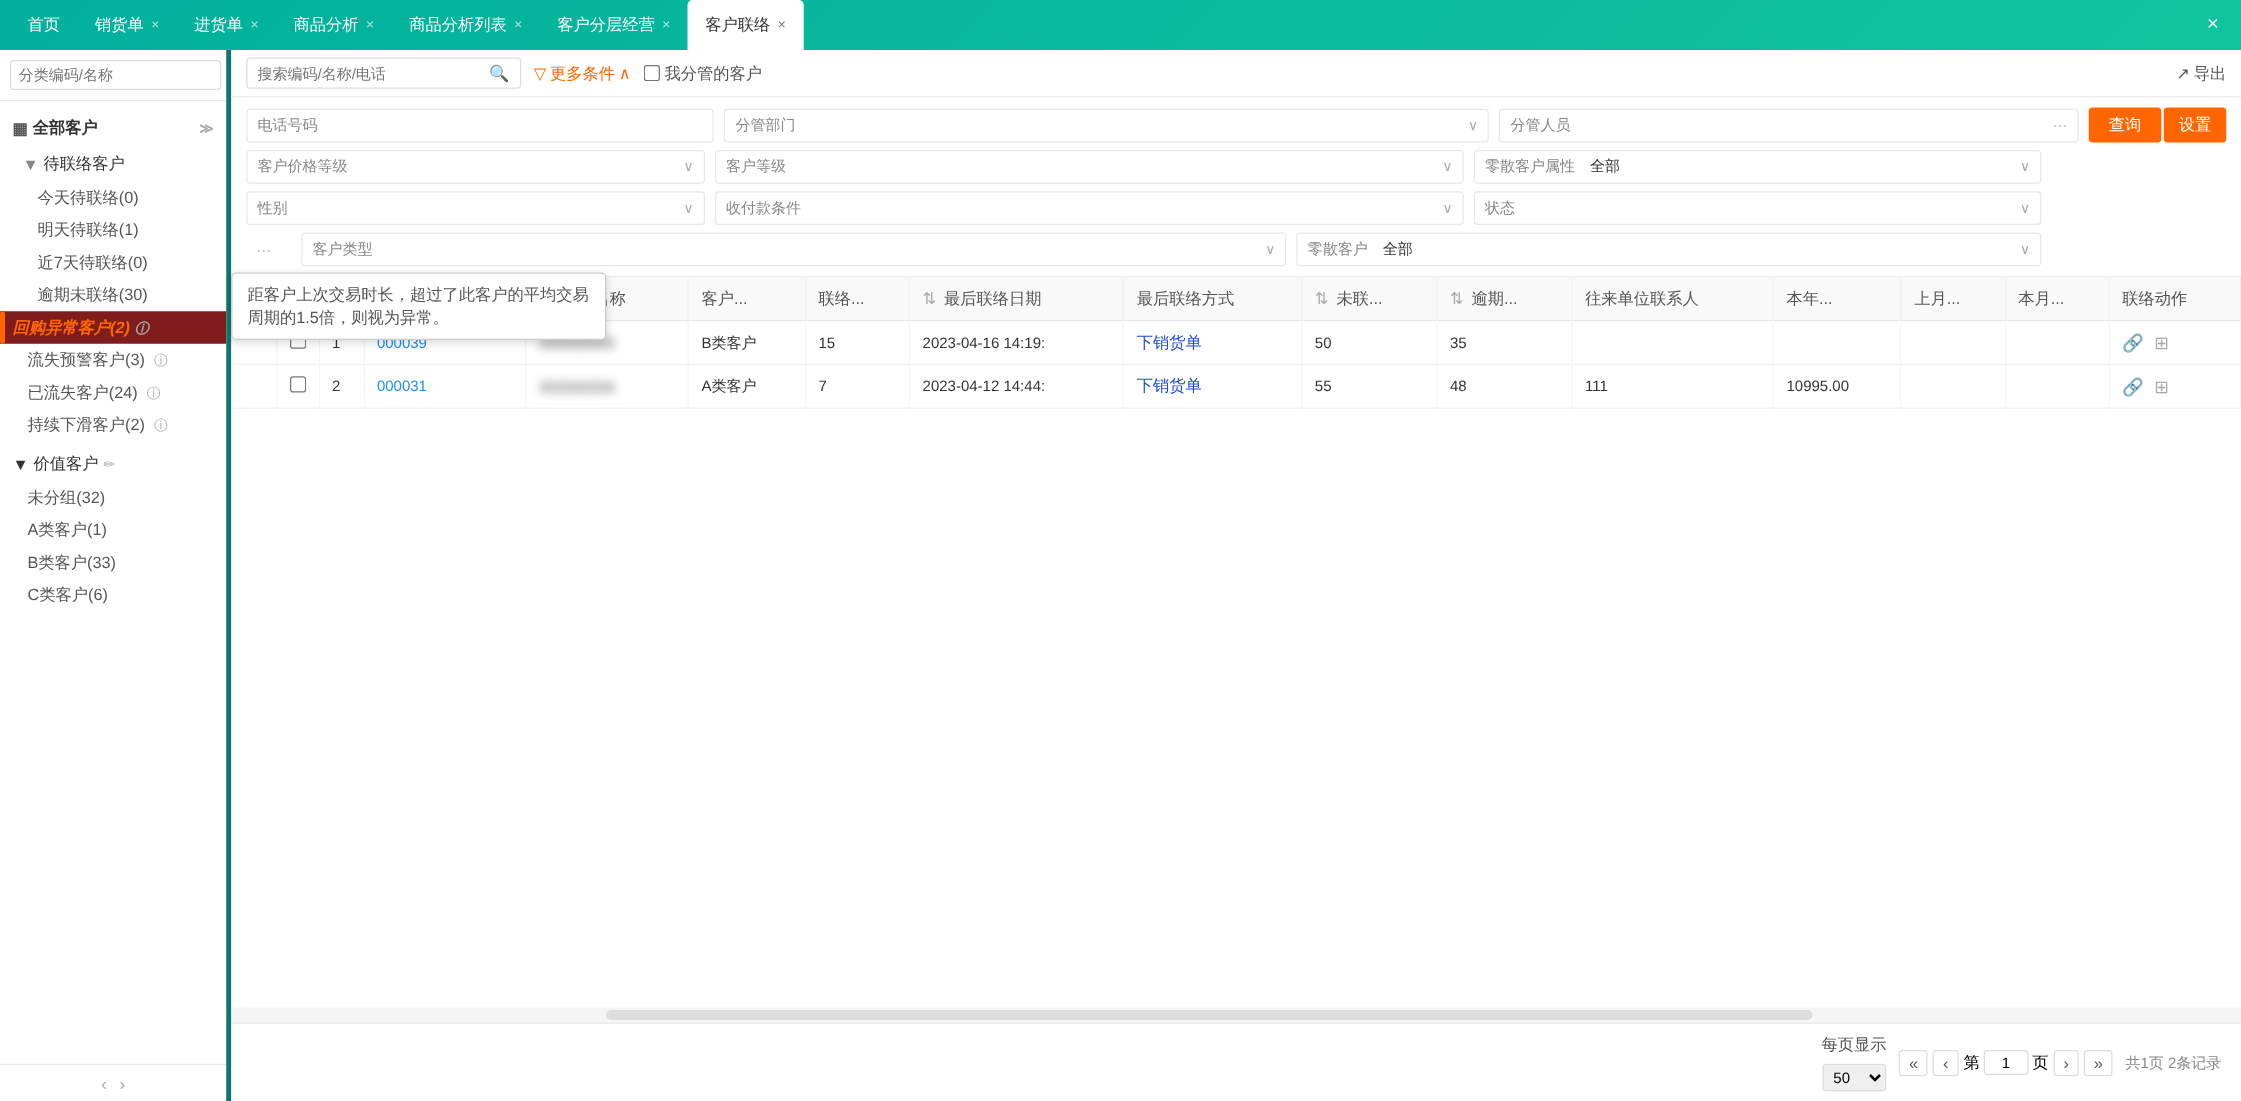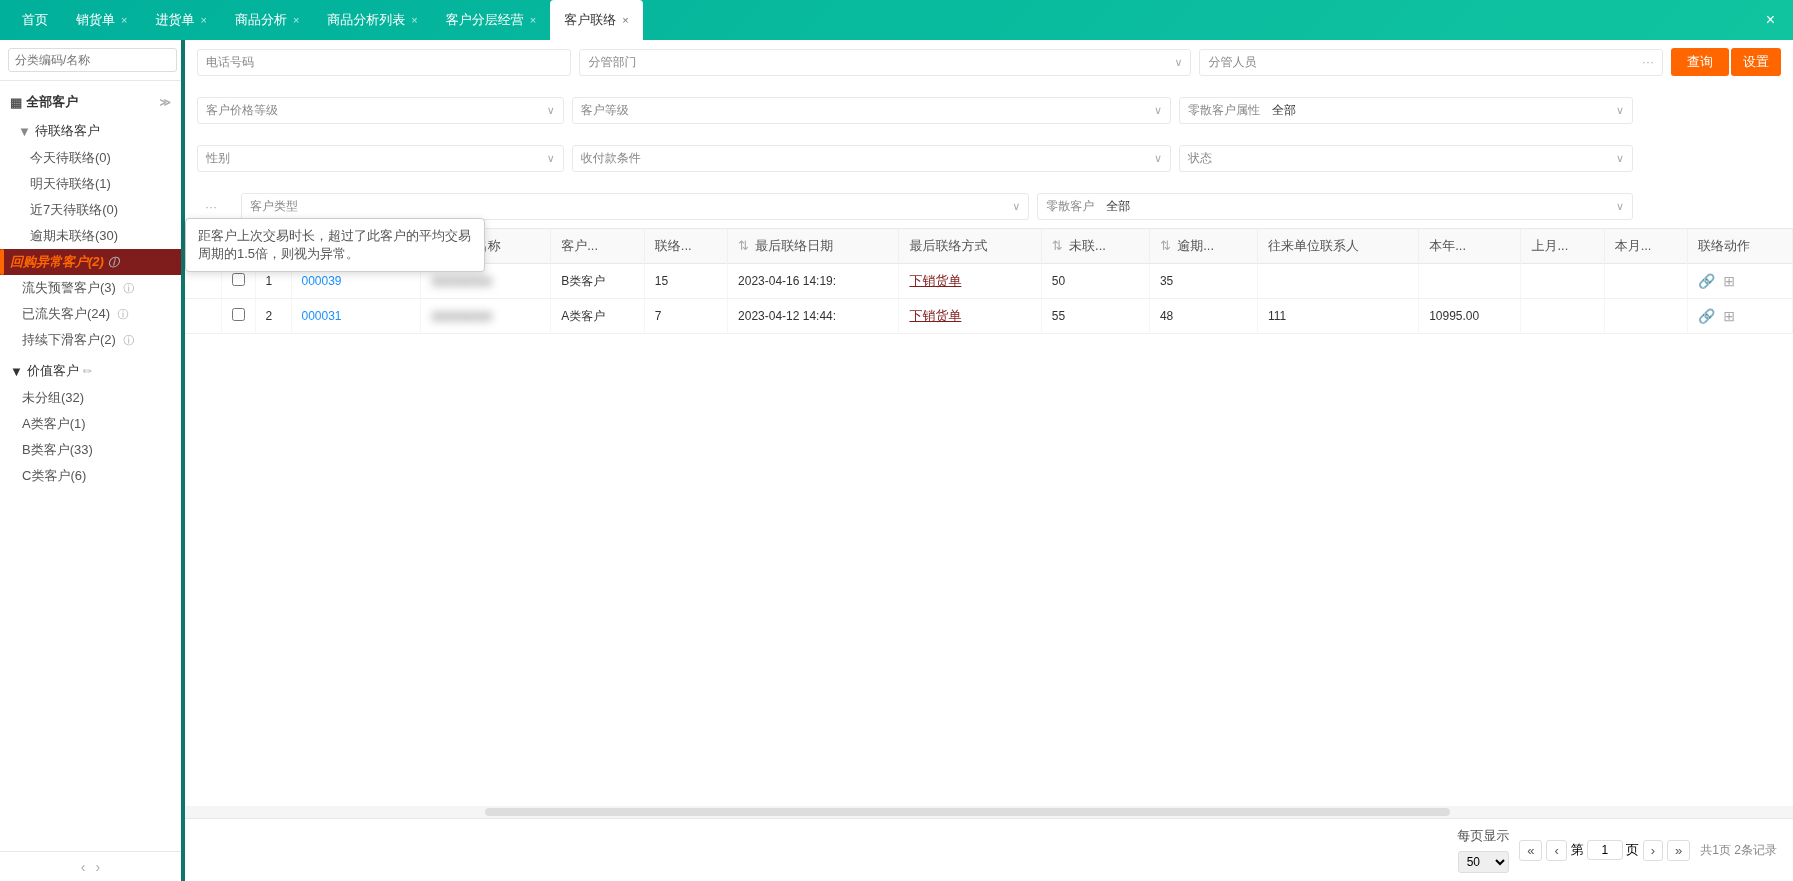--- a/index.html
+++ b/index.html
@@ -116,21 +116,21 @@
     .export-btn {
       margin-left: auto; display: flex; align-items: center; gap: 3px;
       color: #555; font-size: 12px; cursor: pointer;
     }
 
     
     .filter-rows {
       background: #fff; border-bottom: 1px solid #e8e8e8; padding: 8px 12px;
     }
     .filter-row {
-      display: flex; align-items: center; gap: 8px; margin-bottom: 21px;
+      display: flex; align-items: center; gap: 8px; margin-bottom: 6px;
     }
     .filter-row:last-child { margin-bottom: 0; }
     .filter-cell {
       display: flex; align-items: center; flex: 1; min-width: 0;
       border: 1px solid #e8e8e8; border-radius: 3px; padding: 4px 8px;
       background: #fff; position: relative;
     }
     .filter-cell label {
       color: #888; font-size: 12px; white-space: nowrap; margin-right: 6px;
     }
@@ -167,21 +167,21 @@
       color: #555; font-weight: normal; white-space: nowrap;
       border-right: 1px solid #f0f0f0; position: relative;
     }
     tbody tr { border-bottom: 1px solid #f0f0f0; }
     tbody td {
       padding: 8px 10px; font-size: 12px; color: #333;
       white-space: nowrap; border-right: 1px solid #f5f5f5;
     }
     .table-settings-icon { color: #888; cursor: pointer; }
     .checkbox-cell { width: 30px; text-align: center; }
-    .link-text { color: #7f1d1d; text-decoration: underline; cursor: pointer; }
+    .link-text { color: #1d4ed8; cursor: pointer; }
     .row-actions { display: flex; gap: 8px; align-items: center; }
     .row-action-icon { color: #aaa; cursor: pointer; font-size: 14px; }
 
     
     .blurred { filter: blur(4px); user-select: none; }
 
     
     .bottom-bar {
       background: #fff; border-top: 1px solid #e8e8e8;
       padding: 8px 16px; display: flex; align-items: center;
@@ -339,20 +339,39 @@
       <span>›</span>
     </div>
   </div>
 
   <div class="tooltip-box">
     <span>距客户上次交易时长，超过了此客户的平均交易周期的1.5倍，则视为异常。</span>
   </div>
 
   <div class="content-area">
 
+    <div class="filter-toolbar">
+      <div class="filter-search-box">
+        <input type="text" placeholder="搜索编码/名称/电话" style="">
+        <span class="search-icon">🔍</span>
+      </div>
+      <div class="more-conditions">
+        <span>▽</span>
+        <span>更多条件</span>
+        <span>∧</span>
+      </div>
+      <div class="my-customers-check">
+        <input type="checkbox" style="">
+        <span>我分管的客户</span>
+      </div>
+      <div class="export-btn">
+        <span>↗</span>
+        <span>导出</span>
+      </div>
+    </div>
 
     <div class="filter-rows">
 
       <div class="filter-row">
         <div class="filter-cell" style="flex:1.2;">
           <label>电话号码</label>
         </div>
         <div class="filter-cell" style="flex:2;">
           <label>分管部门</label>
           <span class="down-arrow">∨</span>

